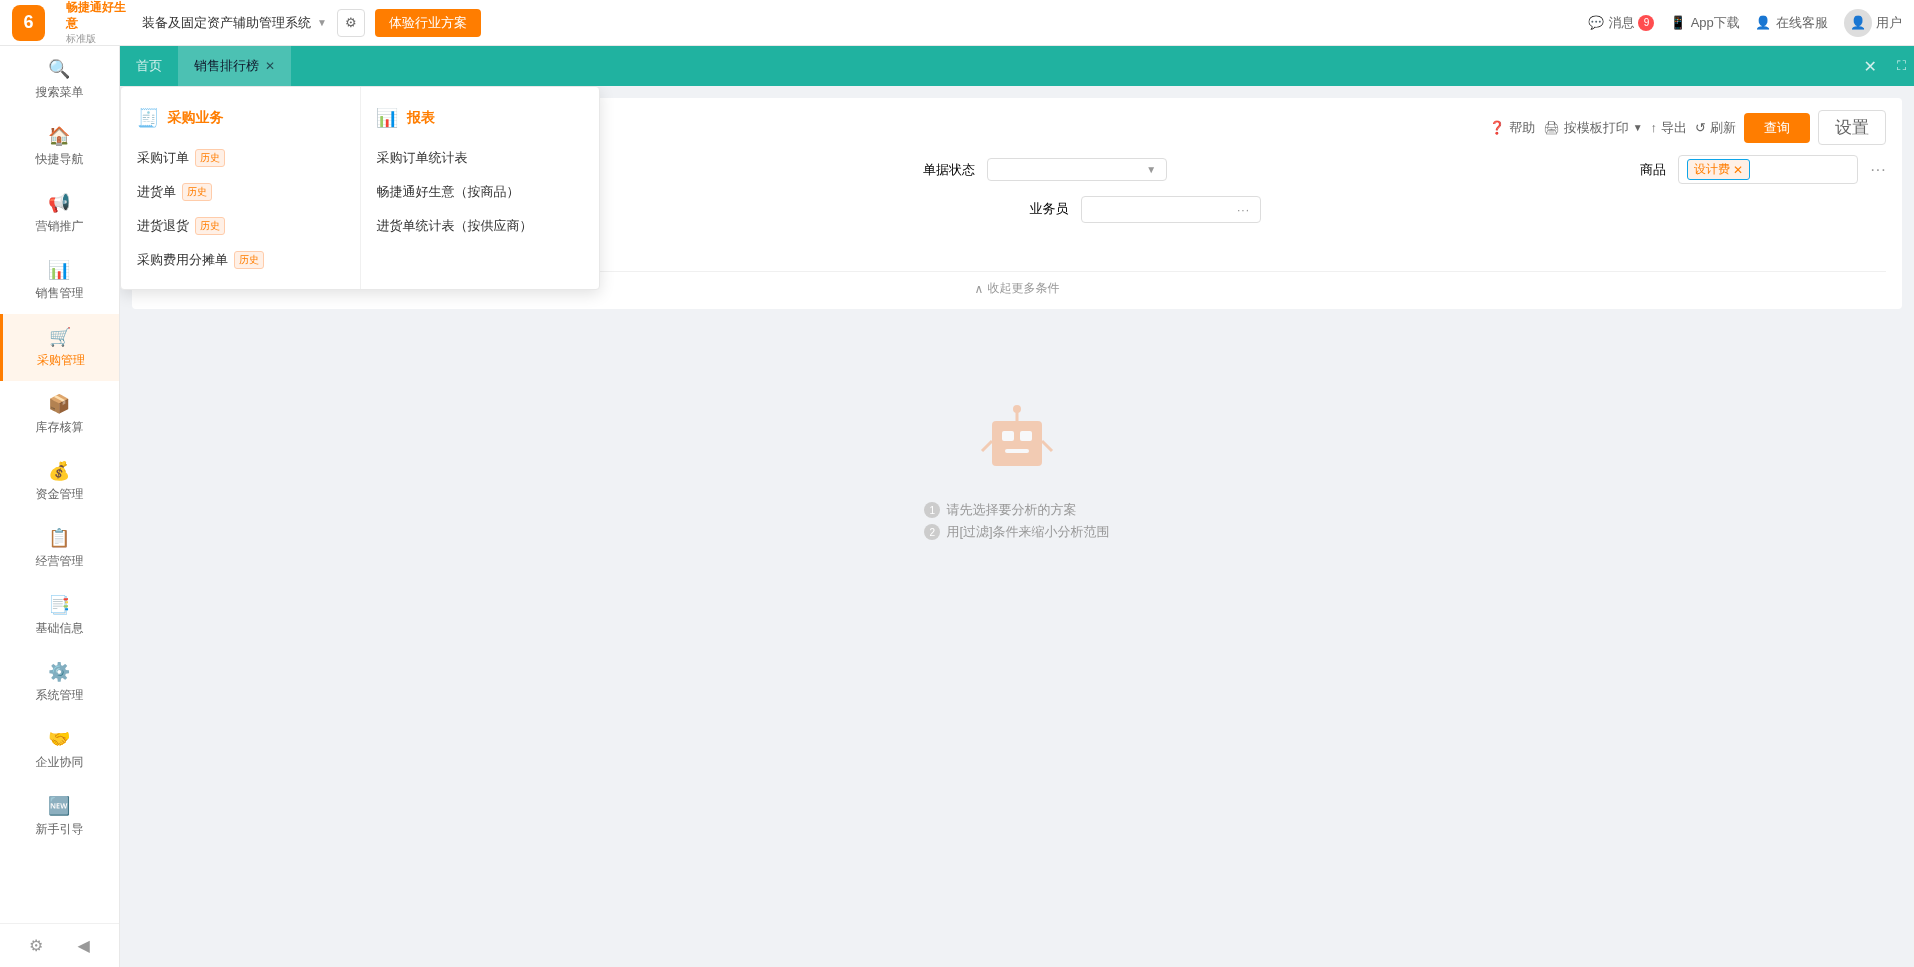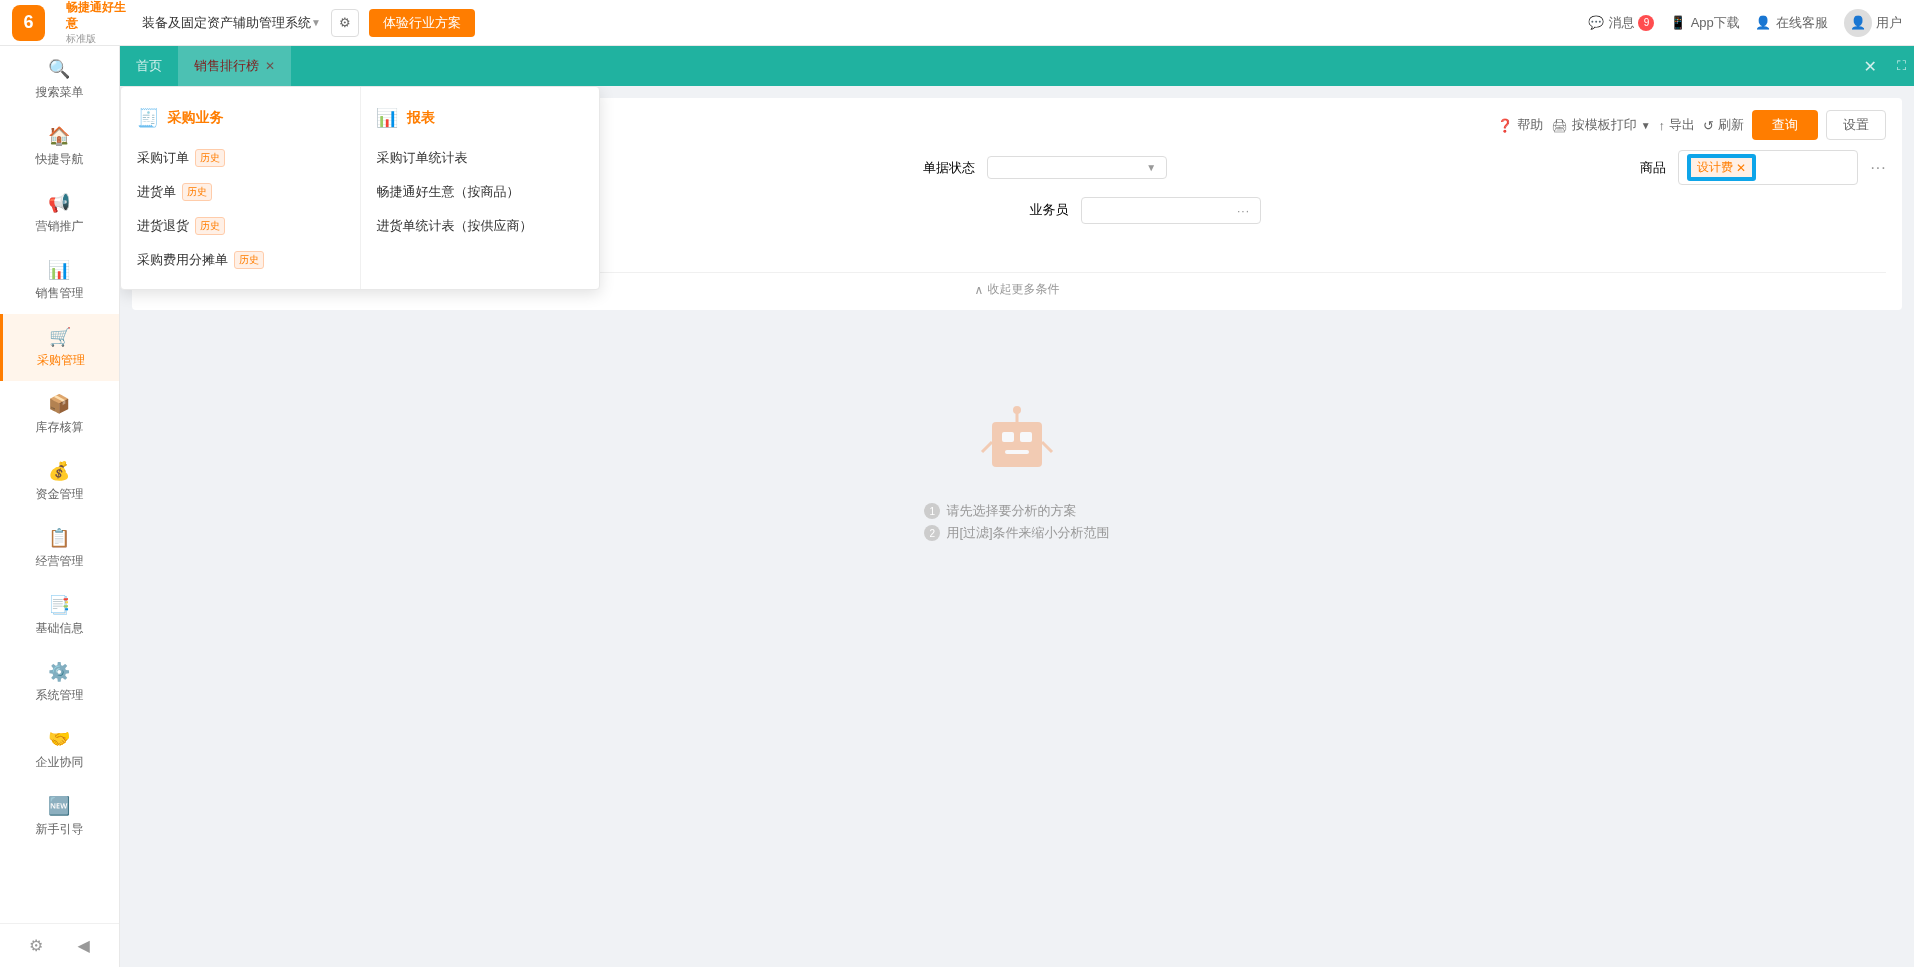--- a/index.html
+++ b/index.html
@@ -12,21 +12,21 @@
     .top-header {
       display: flex; align-items: center; height: 46px;
       background: #fff; border-bottom: 1px solid #e8e8e8;
       padding: 0 12px; gap: 10px; flex-shrink: 0;
     }
     .logo-area { display: flex; align-items: center; width: 120px; flex-shrink: 0; }
     .logo-icon { width: 36px; height: 36px; background: #ff7d00; border-radius: 8px; display: flex; align-items: center; justify-content: center; color: #fff; font-size: 18px; font-weight: bold; }
     .logo-text { margin-left: 21px; line-height: 1.3; }
     .logo-text .name { font-size: 12px; color: #ff7d00; font-weight: bold; }
     .logo-text .sub { font-size: 10px; color: #999; }
-    .system-title { display: flex; align-items: center; color: #333; font-size: 13px; }
+    .system-title { display: flex; align-items: center; gap: 6px; color: #333; font-size: 13px; }
     .system-title .arrow { color: #999; font-size: 10px; }
     .gear-btn { width: 28px; height: 28px; border-radius: 4px; border: 1px solid #ddd; display: flex; align-items: center; justify-content: center; cursor: pointer; color: #666; }
     .industry-btn { background: #ff7d00; color: #fff; border: none; padding: 5px 14px; border-radius: 4px; cursor: pointer; font-size: 13px; }
     .header-right { margin-left: auto; display: flex; align-items: center; gap: 16px; }
     .header-right .item { display: flex; align-items: center; gap: 4px; color: #666; font-size: 13px; cursor: pointer; }
     .notif-badge { background: #ff4d4f; color: #fff; border-radius: 50%; width: 16px; height: 16px; font-size: 10px; display: flex; align-items: center; justify-content: center; }
     .user-avatar { width: 28px; height: 28px; border-radius: 50%; background: #ddd; display: flex; align-items: center; justify-content: center; color: #999; }
 
     
     .main-body { display: flex; flex: 1; overflow: hidden; }
@@ -40,38 +40,38 @@
     .sidebar-icon { font-size: 18px; }
     .sidebar-bottom { margin-top: auto; display: flex; align-items: center; justify-content: space-around; padding: 12px; border-top: 1px solid #f0f0f0; }
     .sidebar-bottom-btn { color: #999; cursor: pointer; font-size: 16px; }
 
     
     .content-area { flex: 1; display: flex; flex-direction: column; overflow: hidden; background: #f0f2f5; }
 
     
     .tab-bar { display: flex; align-items: center; background: #20b2a0; height: 40px; flex-shrink: 0; }
     .tab-item { padding: 12px 16px; height: 100%; display: flex; align-items: center; cursor: pointer; color: rgba(255,255,255,0.8); font-size: 13px; }
-    .tab-item.active { background: rgba(255,255,255,0.2); color: #7f1d1d; }
+    .tab-item.active { background: rgba(255,255,255,0.2); color: #0f172a; }
     .tab-item .tab-close { margin-left: 6px; font-size: 12px; opacity: 0.7; }
     .tab-bar-close { margin-left: auto; padding: 0 12px; color: rgba(255,255,255,0.8); cursor: pointer; font-size: 16px; }
     .tab-bar-expand { padding: 0 8px; color: rgba(255,255,255,0.8); cursor: pointer; }
 
     
     .page-content { flex: 1; overflow: auto; padding: 12px; position: relative; }
 
     
     .filter-panel { background: #fff; border-radius: 4px; padding: 12px 16px; margin-bottom: 12px; }
     .filter-row { display: flex; align-items: center; gap: 12px; margin-bottom: 10px; }
     .filter-label { color: #000000; font-size: 13px; white-space: nowrap; }
     .filter-toolbar { display: flex; align-items: center; justify-content: flex-end; gap: 8px; margin-bottom: 10px; }
     .toolbar-btn { display: flex; align-items: center; gap: 4px; color: #666; cursor: pointer; font-size: 13px; }
     .query-btn { background: #ff7d00; color: #fff; border: none; padding: 6px 20px; border-radius: 4px; cursor: pointer; font-size: 13px; }
-    .set-btn { border: 1px solid #ddd; color: #666; padding: 5px 16px; border-radius: 4px; cursor: pointer; font-size: 13px; background: #fff; }
+    .set-btn { border: 1px solid #ddd; color: #666; padding: 5px 16px; border-radius: 4px; cursor: pointer; font-size: 17px; background: #fff; }
     .filter-select { display: flex; align-items: center; border: 1px solid #ddd; border-radius: 4px; padding: 5px 10px; font-size: 13px; color: #333; background: #fff; cursor: pointer; gap: 4px; min-width: 120px; }
-    .tag { background: #fff0e6; color: #ff7d00; border: 4px solid #0ea5e9; border-radius: 3px; padding: 1px 6px; font-size: 12px; display: flex; align-items: center; gap: 3px; }
+    .tag { background: #fff0e6; color: #ff7d00; border: 1px solid #0ea5e9; border-radius: 3px; padding: 1px 6px; font-size: 12px; display: flex; align-items: center; gap: 3px; }
     .tag .close { cursor: pointer; }
     .ellipsis-btn { color: #999; cursor: pointer; font-size: 16px; }
     .collapse-btn { display: flex; align-items: center; gap: 4px; color: #999; cursor: pointer; font-size: 12px; margin: 0 auto; text-align: center; }
 
     
     .empty-state { display: flex; flex-direction: column; align-items: center; justify-content: center; padding: 80px 0; color: #999; }
     .empty-text { margin-top: 16px; font-size: 13px; color: #999; }
     .empty-text p { margin: 4px 0; display: flex; align-items: center; gap: 6px; }
     .empty-text .num { width: 16px; height: 16px; background: #ccc; border-radius: 50%; font-size: 10px; color: #fff; display: flex; align-items: center; justify-content: center; }
 

